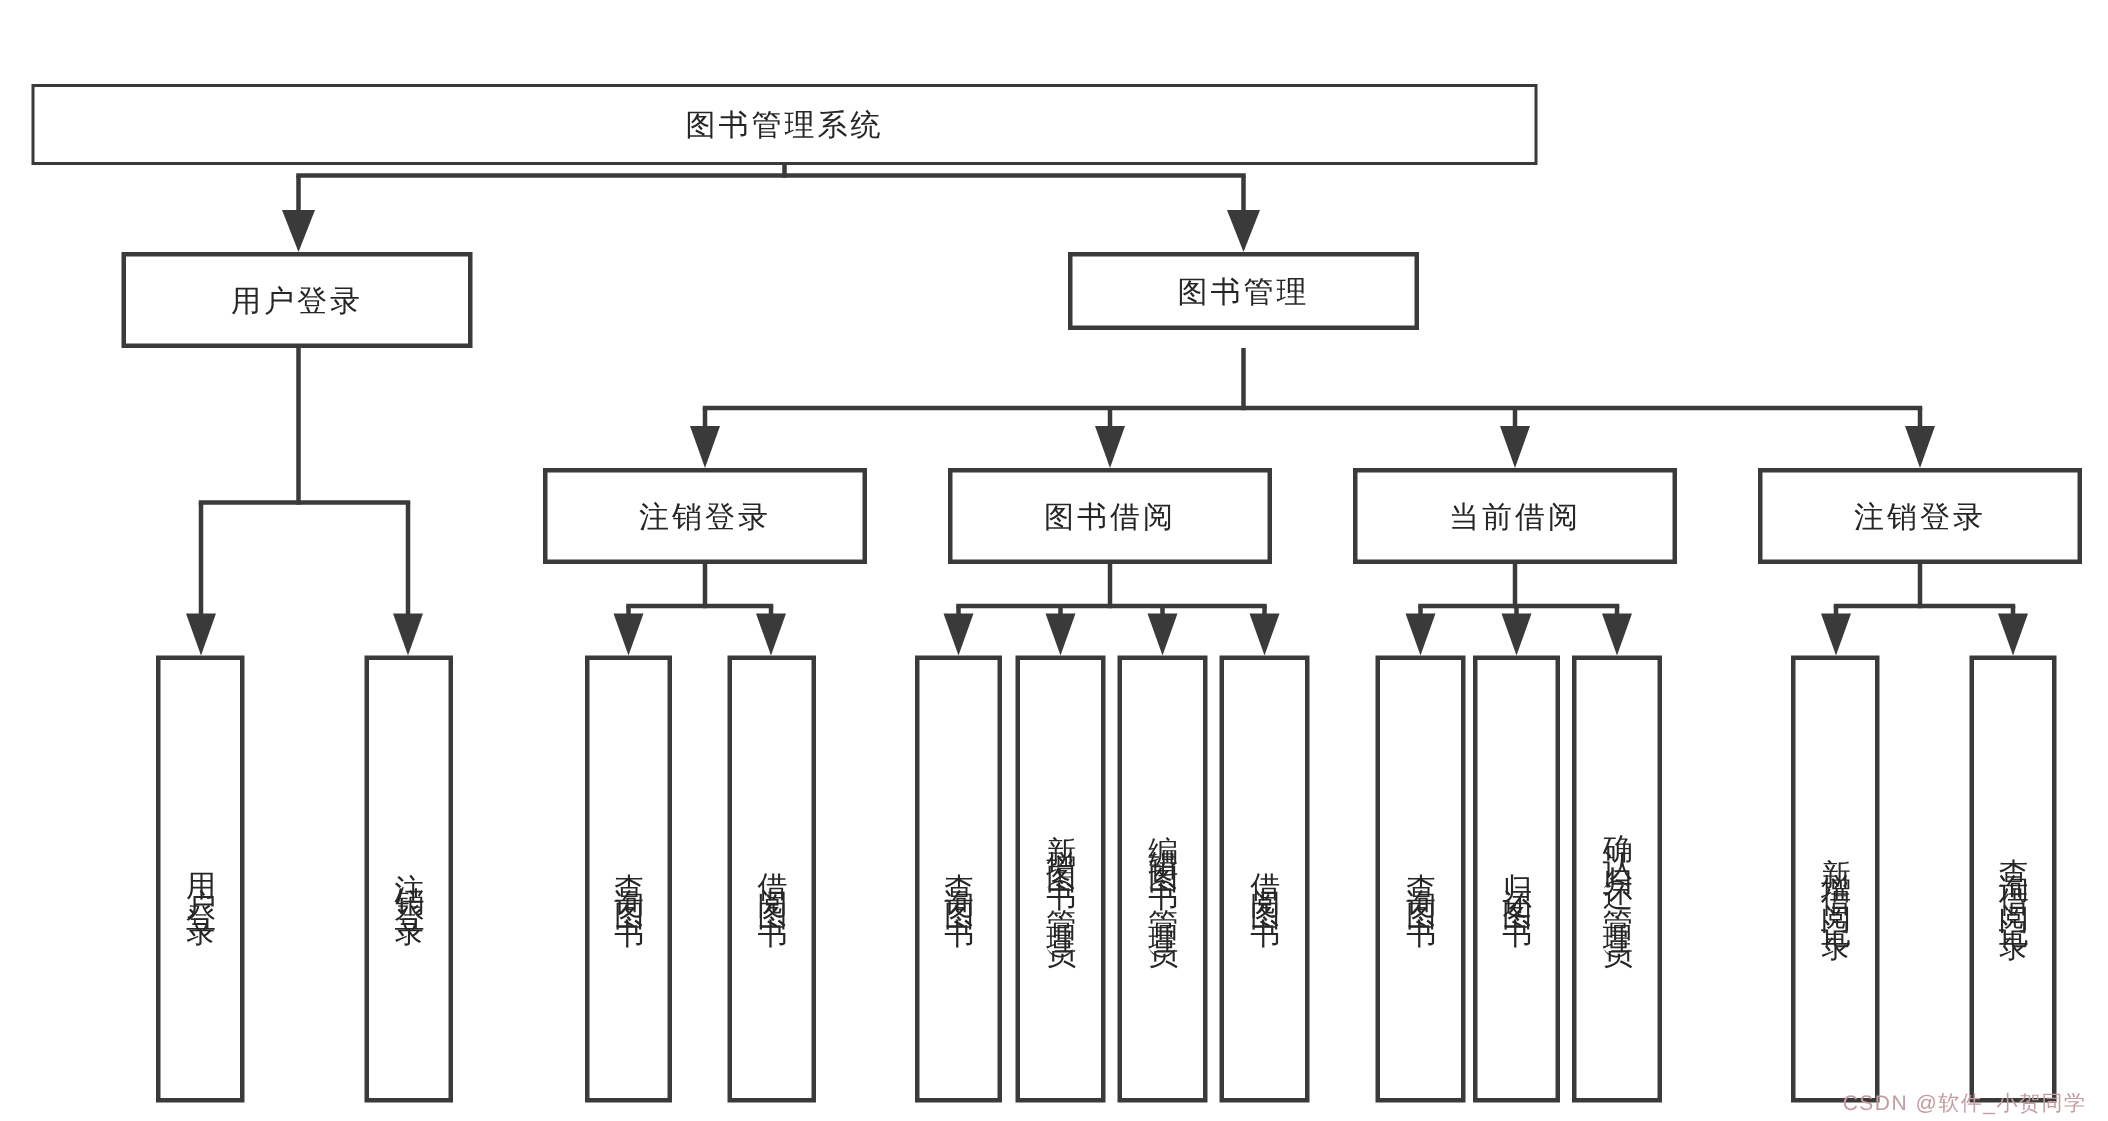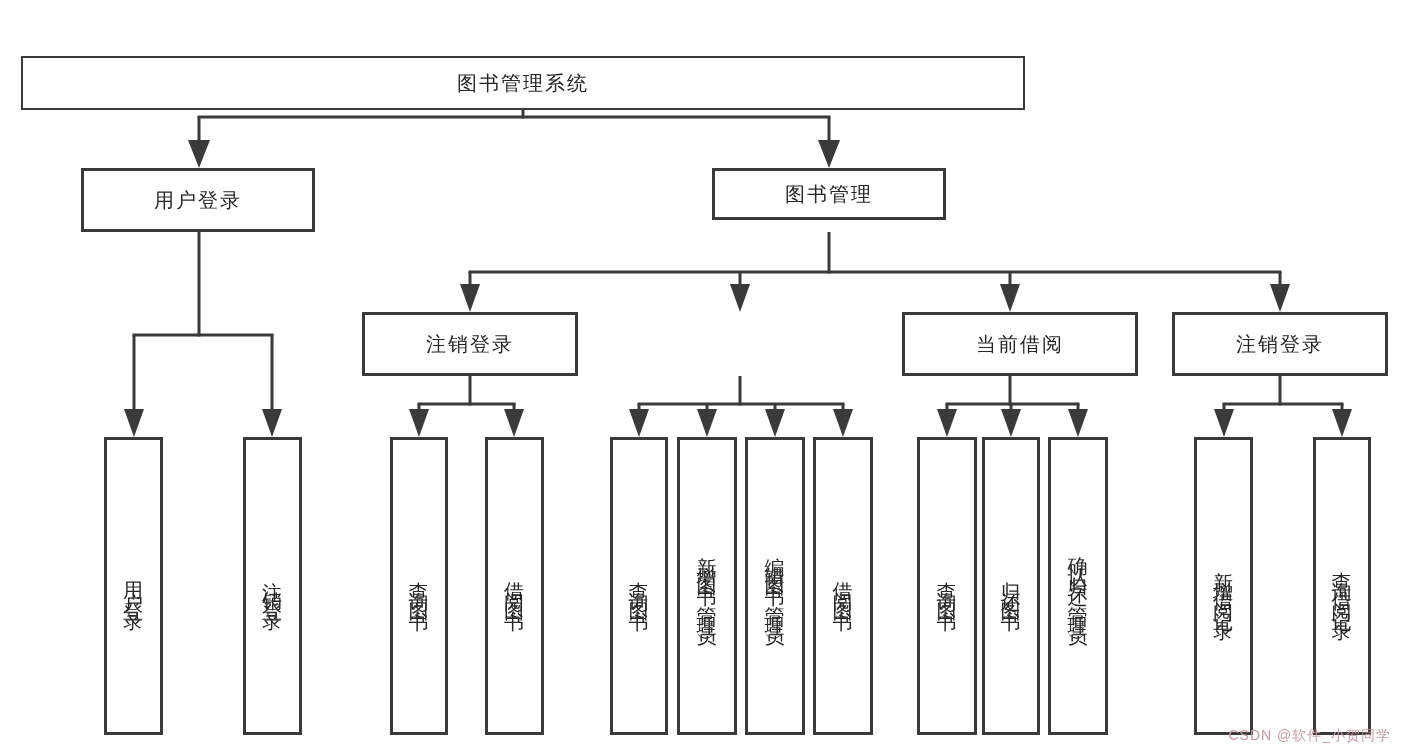--- a/index.html
+++ b/index.html
@@ -121,21 +121,24 @@
   <div class="box hbox" style="left:81px;top:168px;width:234px;height:64px;">
     <span>用户登录</span>
   </div>
   <div class="box hbox" style="left:712px;top:168px;width:234px;height:52px;">
     <span>图书管理</span>
   </div>
 
   <div class="box hbox" style="left:362px;top:312px;width:216px;height:64px;">
     <span>注销登录</span>
   </div>
-  <div class="box hbox" style="left:902px;top:312px;width:236px;height:64px;">
+  <div class="box hbox" style="left:632px;top:312px;width:216px;height:64px;">
+    <span>图书借阅</span>
+  </div>
+  <div class="box hbox" style="left:902px;top:312px;width:216px;height:64px;">
     <span>当前借阅</span>
   </div>
   <div class="box hbox" style="left:1172px;top:312px;width:216px;height:64px;">
     <span>注销登录</span>
   </div>
 
   <div class="box vbox" style="left:104px;top:437px;width:59px;height:298px;">
     <span class="vtxt">用户登录</span>
   </div>
   <div class="box vbox" style="left:243px;top:437px;width:59px;height:298px;">

